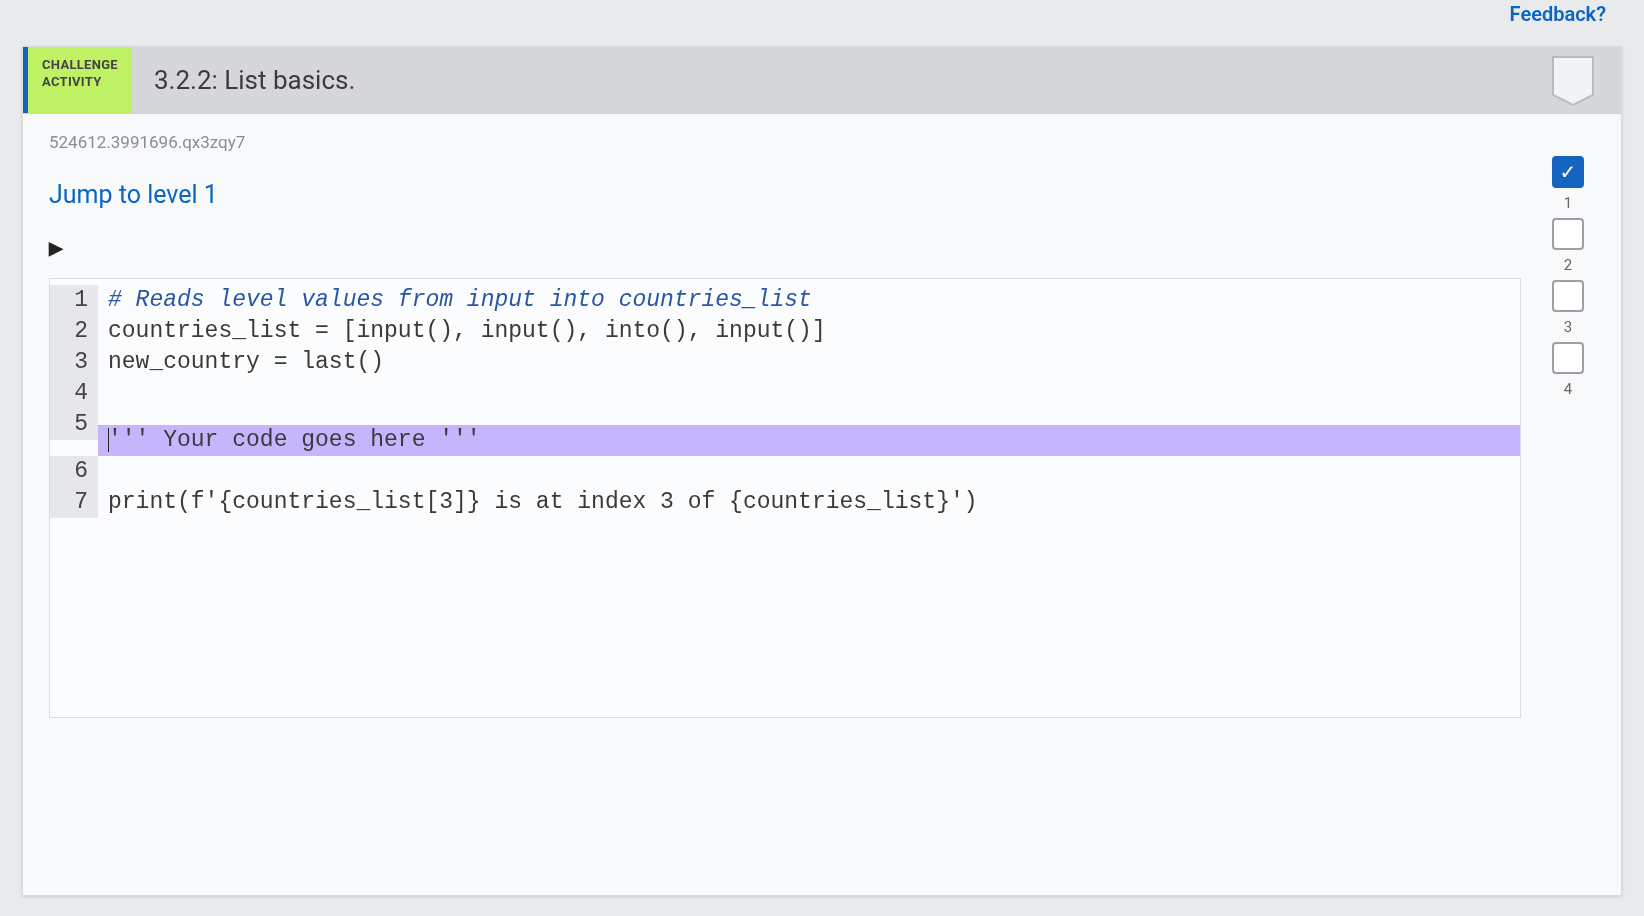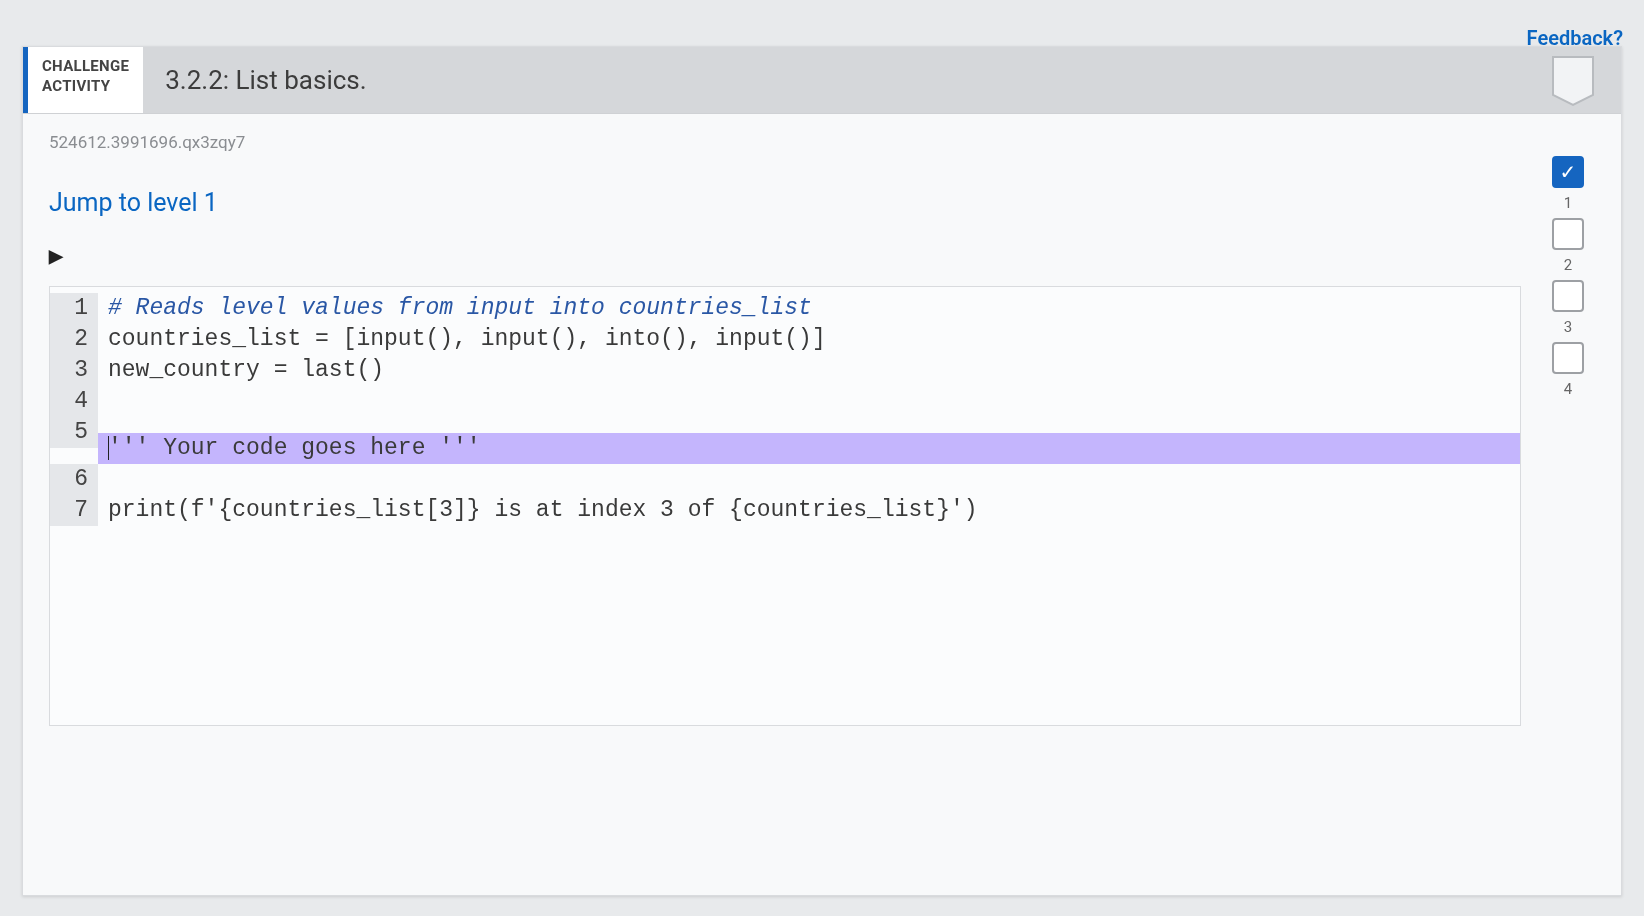--- a/index.html
+++ b/index.html
@@ -6,27 +6,26 @@
   body {
     font-family: -apple-system, BlinkMacSystemFont, "Segoe UI", Roboto, Helvetica, Arial, sans-serif;
     background: #e8eaec;
     width: 1644px;
     height: 916px;
     overflow: hidden;
     color: #3a3a3a;
   }
   .top-feedback {
     position: absolute;
-    top: 0; right: 15px;
+    top: 0; right: 32px;
     color: #0a66c2;
     font-weight: 600;
     font-size: 20px;
     padding: 2px 6px;
     cursor: pointer;
-    margin-top: 24px;
   }
   .panel {
     position: absolute;
     top: 46px;
     left: 22px;
     right: 22px;
     bottom: 20px;
     background: #f8f9fa;
     border: 1px solid #d9dbde;
     box-shadow: 0 1px 3px rgba(0,0,0,0.12);
@@ -34,23 +33,23 @@
   .header-row {
     display: flex;
     align-items: stretch;
     background: #d5d7da;
     border-bottom: 1px solid #cfd1d4;
     position: relative;
   }
   .challenge-tag {
     border-left: 5px solid #1565c0;
     padding: 10px 14px;
-    background: #ffffff;
+    background: #bef264;
     font-weight: 700;
-    font-size: 15px;
+    font-size: 13px;
     color: #444;
     line-height: 1.3;
     letter-spacing: 0.3px;
   }
   .activity-title {
     padding: 18px 22px;
     font-size: 26px;
     color: #3c3c3c;
     flex: 1;
   }
@@ -64,21 +63,21 @@
   .bookmark-ribbon svg { width: 100%; height: 100%; }
   .content-area {
     padding: 18px 26px 20px 26px;
     position: relative;
     display: flex;
   }
   .content-main { flex: 1; padding-right: 20px; }
   .id-code {
     color: #8a8d91;
     font-size: 17px;
-    margin-bottom: 36px;
+    margin-bottom: 28px;
   }
   .jump-link {
     color: #0a66c2;
     font-weight: 400;
     font-size: 25px;
     margin-bottom: 28px;
     cursor: pointer;
   }
   .problem-text {
     font-size: 24px;

